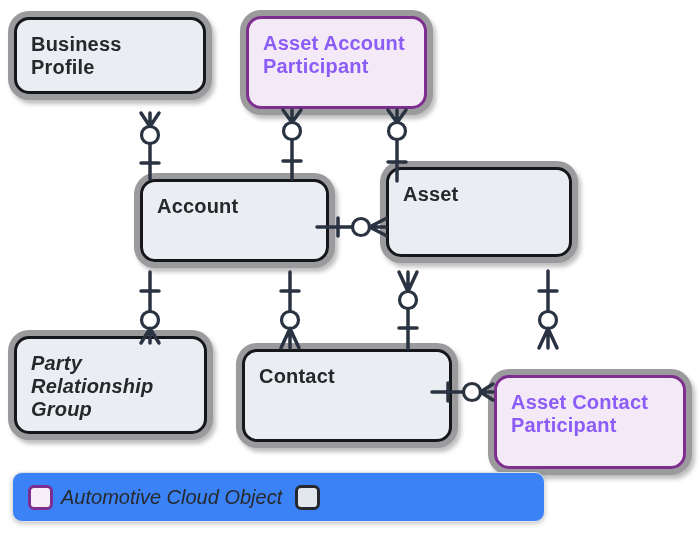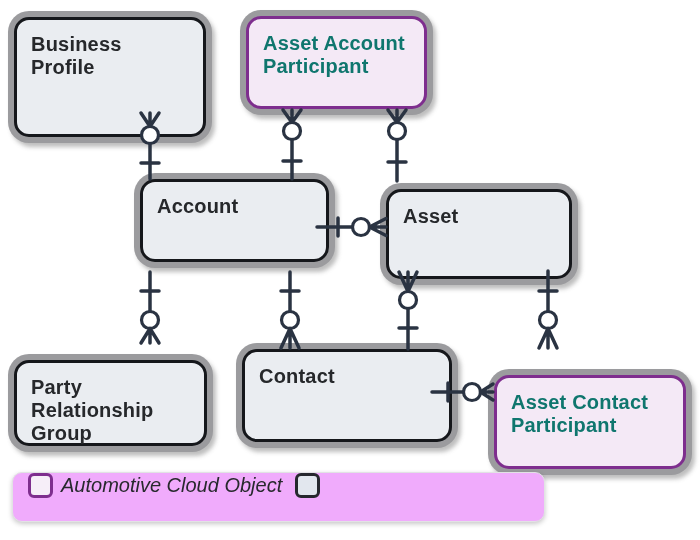--- a/index.html
+++ b/index.html
@@ -23,29 +23,29 @@
     padding: 13px 14px;
     font-size: 20px;
     font-weight: 600;
     line-height: 1.14;
     color: #26282b;
     letter-spacing: 0.2px;
   }
   .node.automotive {
     border-color: #7e2e8e;
     background: #f4e9f6;
-    color: #0f766e;
-  }
-
-  
-  .n-business-profile        { left: 14px;  top: 17px;  width: 192px; height: 120px; }
+    color: #8b5cf6;
+  }
+
+  
+  .n-business-profile        { left: 14px;  top: 17px;  width: 192px; height: 77px; }
   .n-asset-account-participant { left: 246px; top: 16px;  width: 181px; height: 93px; }
   .n-account                 { left: 140px; top: 179px; width: 189px; height: 83px; }
-  .n-asset                   { left: 386px; top: 189px; width: 186px; height: 90px; }
-  .n-party-relationship-group{ left: 14px;  top: 360px; width: 193px; height: 86px; }
+  .n-asset                   { left: 386px; top: 167px; width: 186px; height: 90px; }
+  .n-party-relationship-group{ left: 14px;  top: 336px; width: 193px; height: 98px; font-style: italic; }
   .n-contact                 { left: 242px; top: 349px; width: 210px; height: 93px; }
   .n-asset-contact-participant{ left: 494px; top: 349px; width: 192px; height: 94px; margin-top: 26px; }
 
   
   svg.edges {
     position: absolute;
     left: 0; top: 0;
     width: 700px; height: 540px;
     pointer-events: none;
     z-index: 5;
@@ -61,26 +61,26 @@
     stroke: #2a3342;
     stroke-width: 3.2;
   }
 
   
   .legend {
     position: absolute;
     left: 12px; top: 472px;
     width: 533px; height: 50px;
     box-sizing: border-box;
-    background: #f0abfc;
+    background: #3b82f6;
     border: 1px solid #e2e2e5;
     border-radius: 10px;
     box-shadow: 0 2px 5px rgba(0,0,0,0.22);
     display: flex;
-    align-items: flex-start;
+    align-items: center;
     padding: 0 14px 0 15px;
   }
   .legend-item { display: flex; align-items: center; gap: 8px; }
   .legend-item + .legend-item { margin-left: 13px; }
   .swatch {
     width: 19px; height: 19px;
     border-radius: 6px;
     box-sizing: content-box;
   }
   .swatch-automotive { border: 3px solid #7e2e8e; background: #f6eef8; }

